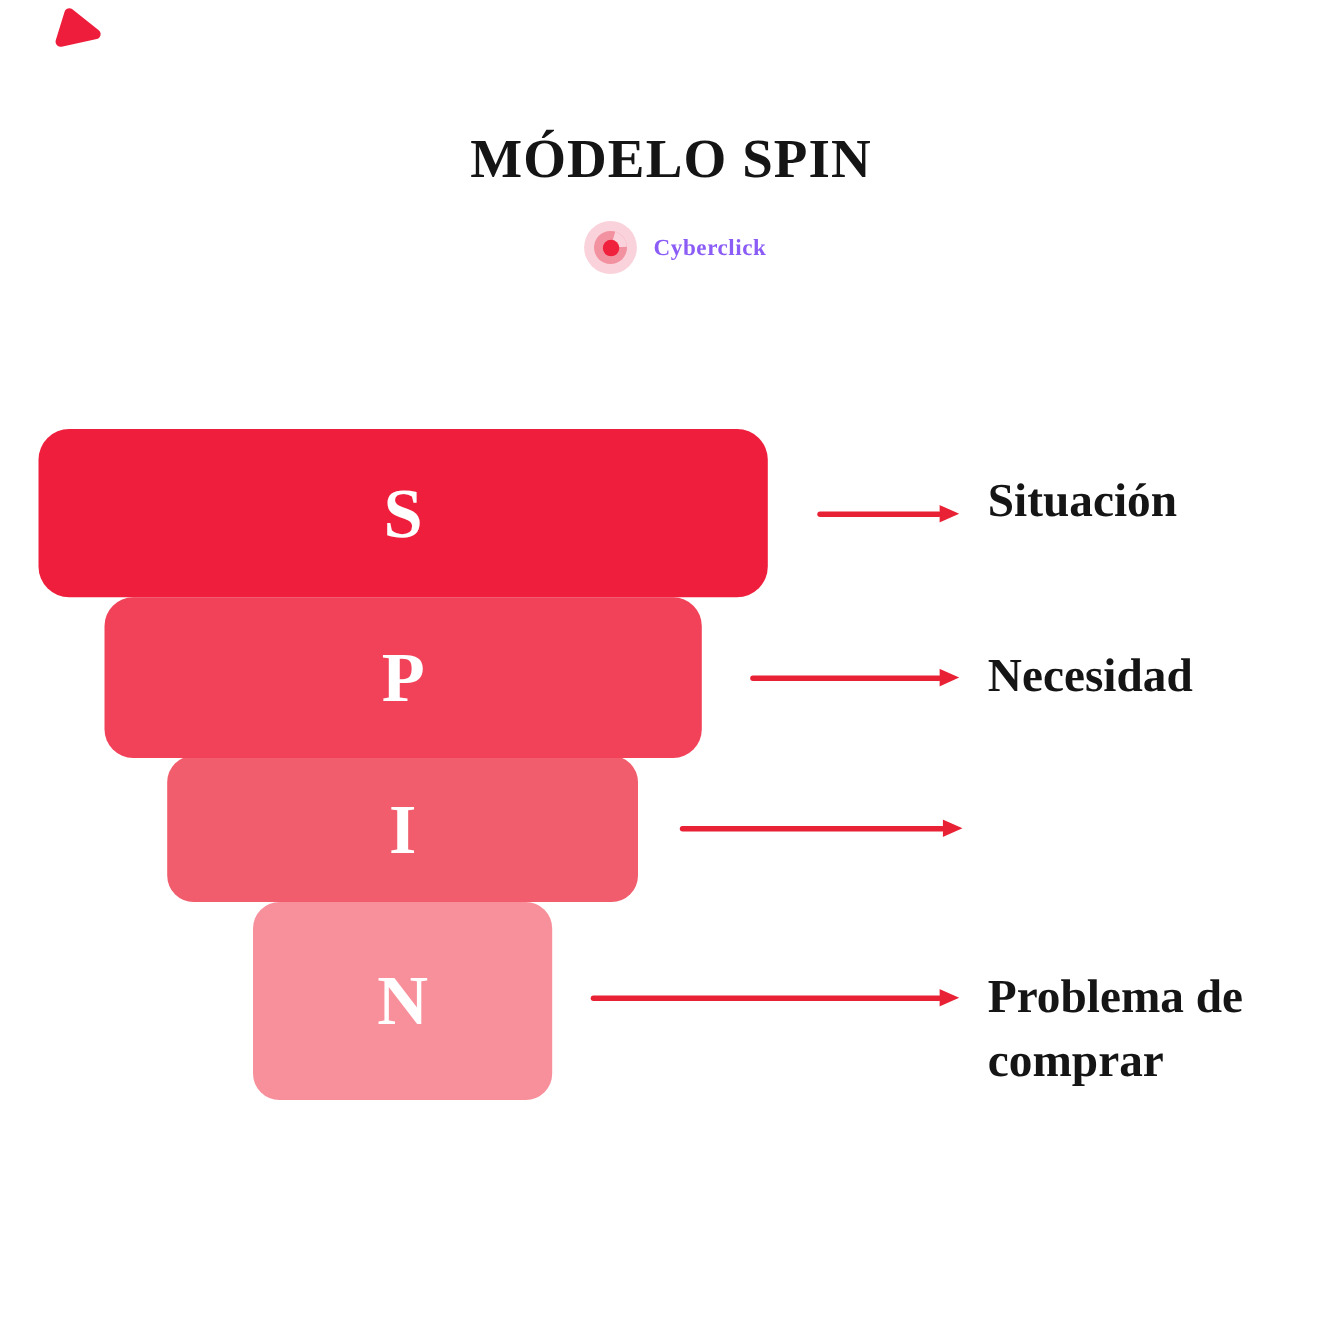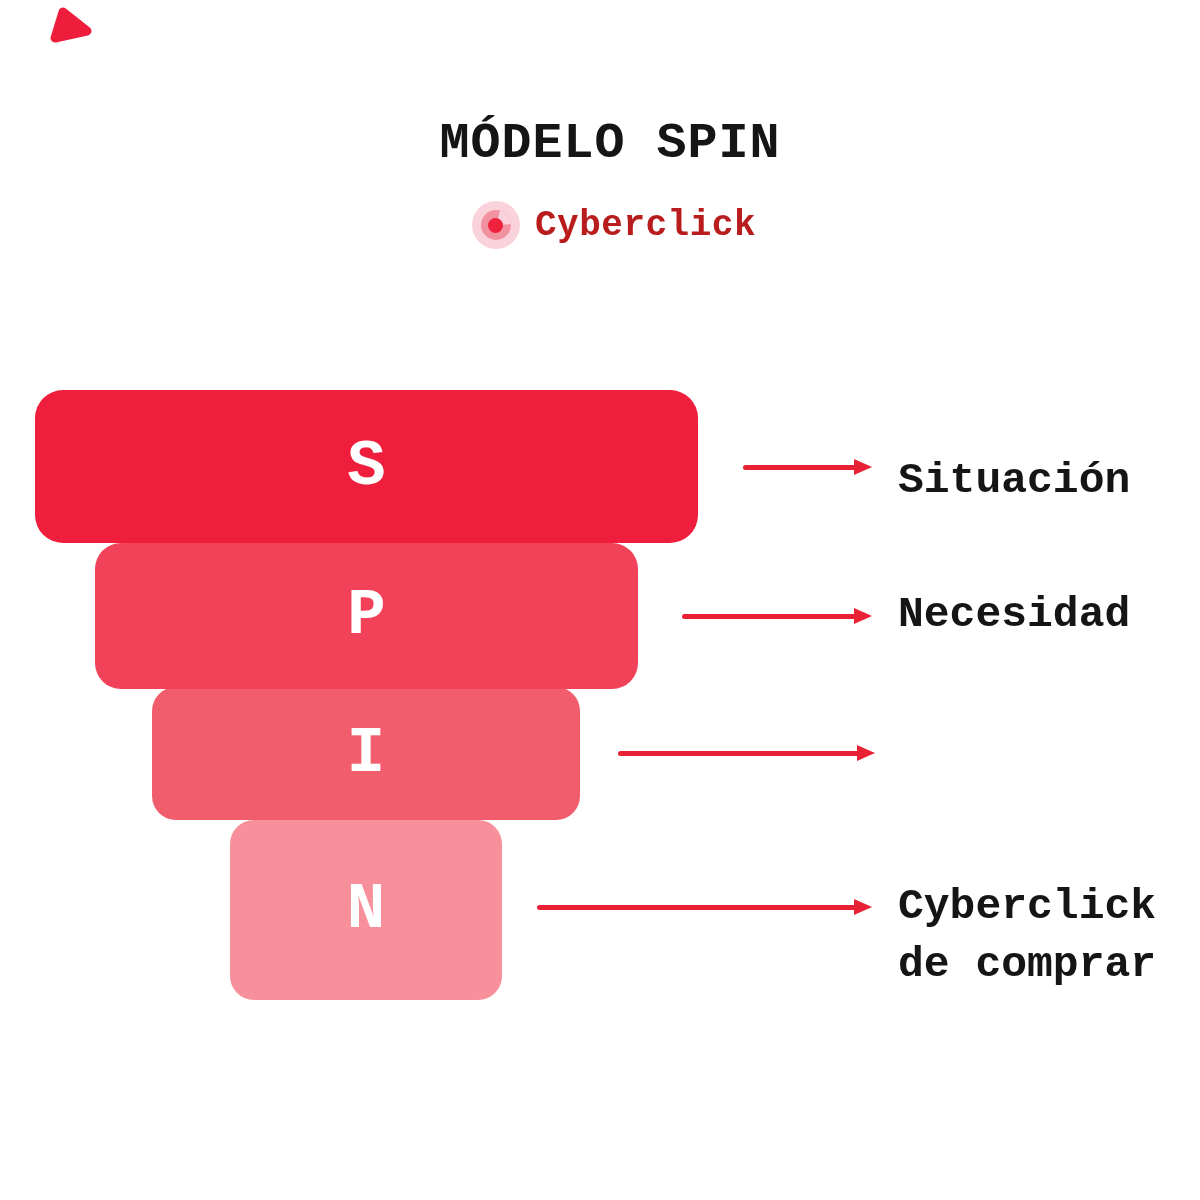--- a/index.html
+++ b/index.html
@@ -1,19 +1,19 @@
 <!DOCTYPE html>
 <html><head>
 <meta charset="utf-8">
 <style>
   html,body { margin:0; padding:0; background:#ffffff; }
   .canvas {
     position:relative; width:1200px; height:1200px;
     background:#ffffff; overflow:hidden;
-    font-family:Liberation Mono, monospace;
+    font-family:Liberation Serif, serif;
     border-radius:24px;
   }
 
   
   .corner-tri { position:absolute; left:24px; top:2px; }
 
   
   .title {
     position:absolute; top:116px; left:0; width:100%;
     text-align:center; font-size:50px; line-height:56px;
@@ -33,21 +33,21 @@
   .logo-mid {
     width:30px; height:30px; border-radius:50%;
     display:flex; align-items:center; justify-content:center;
     position:relative; overflow:hidden;
   }
   .logo-wedge {
     position:absolute; left:0; top:0; right:0; bottom:0;
     clip-path:polygon(50% 50%, 70% -20%, 150% 45%);
   }
   .logo-dot { width:15px; height:15px; border-radius:50%; position:relative; z-index:1; }
-  .brand-name { font-size:36px; font-weight:800; color:#b91c1c; letter-spacing:0.5px; }
+  .brand-name { font-size:21px; font-weight:800; color:#8b5cf6; letter-spacing:0.5px; }
 
   
   .bar {
     position:absolute;
     display:flex; align-items:center; justify-content:center;
   }
   .bar-letter {
     font-size:64px; font-weight:700; line-height:1;
   }
   .bar-s { left:35px;  top:390px; width:663px; height:153px; border-radius:28px; z-index:4; }
@@ -66,21 +66,21 @@
   .arrow-p { left:682px; top:607px; width:190px; }
   .arrow-i { left:618px; top:744px; width:257px; }
   .arrow-n { left:537px; top:898px; width:335px; }
 
   
   .row-label {
     position:absolute; left:898px;
     font-size:43px; line-height:58px; font-weight:600; color:#151515;
     white-space:nowrap;
   }
-  .label-s { top:452px; }
+  .label-s { top:427px; }
   .label-p { top:586px; }
   .label-i { top:723px; }
   .label-n { top:878px; width:285px; white-space:normal; }
 </style>
 </head>
 <body>
 
 <div class="canvas">
 
   <svg class="corner-tri" width="70" height="46" viewBox="0 0 70 46" style="color: rgb(238, 29, 60);">
@@ -132,15 +132,15 @@
   </div>
   <div class="arrow arrow-n" style="color: rgb(233, 33, 53);">
     <span class="arrow-line"></span>
     <svg class="arrow-head" width="18" height="18" viewBox="0 0 18 18">
       <polygon points="0,1 18,9 0,17" fill="currentColor"></polygon>
     </svg>
   </div>
 
   <div class="row-label label-s">Situación</div>
   <div class="row-label label-p">Necesidad</div>
-  <div class="row-label label-n">Cyberclick de comprar</div>
+  <div class="row-label label-n">Problema de comprar</div>
 
 </div>
 
 </body></html>

